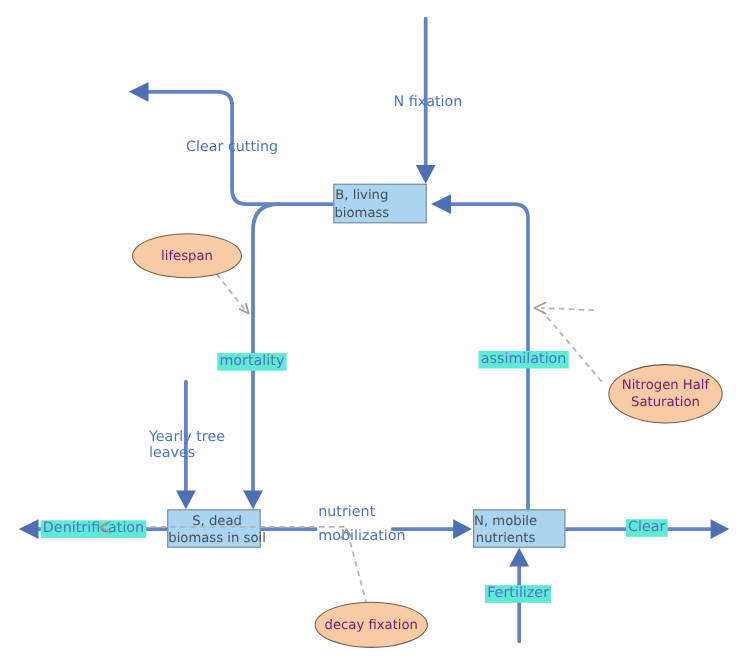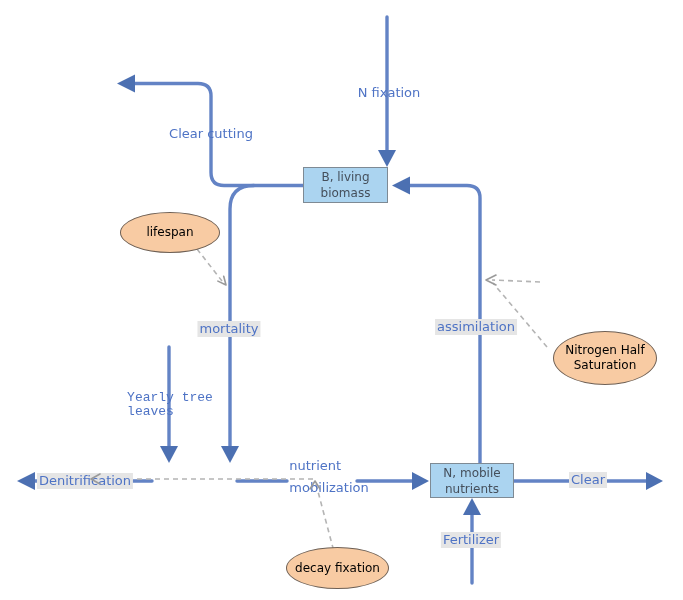--- a/index.html
+++ b/index.html
@@ -6,46 +6,46 @@
   .stage{
     position:relative;width:683px;height:600px;background:#ffffff;
     font-family:"DejaVu Sans", sans-serif;overflow:hidden;
   }
   .layer{position:absolute;left:0;top:0;width:683px;height:600px;}
   .z1{z-index:1}.z3{z-index:3}.z6{z-index:6}
 
   
   .stock{
     position:absolute;z-index:2;background:#ABD4F0;border:1.6px solid #7E8A94;
-    display:flex;align-items:center;justify-content:center;box-sizing:border-box;
+    display:flex;align-items:center;justify-content:flex-start;box-sizing:border-box;
   }
   .node-label{
     white-space:pre;text-align:center;font-size:12px;line-height:16px;
     color:#454F5B;
   }
 
   
   .converter{
     position:absolute;z-index:5;background:#F8CBA3;border:1.6px solid #6E6055;
     border-radius:50%;display:flex;align-items:center;justify-content:center;
     box-sizing:border-box;
   }
   .conv-label{
     white-space:pre;text-align:center;font-size:12px;line-height:15px;
-    color:#000000;
+    color:#701a75;
   }
 
   
   .flow-label{
     position:absolute;z-index:4;transform:translate(-50%,-50%);
     color:#4E73C5;font-size:13px;line-height:16px;white-space:pre;
     text-align:left;
   }
-  .occlude{background:#e5e5e5;padding:0 2px;}
-  .lh-tight{line-height:14px;font-family:Liberation Mono, monospace;}
+  .occlude{background:#5eead4;padding:0 2px;}
+  .lh-tight{line-height:14px;}
   .lh-open{line-height:22px;}
 
   
   .flow-line{fill:none;stroke:#6383C5;stroke-width:3.4;stroke-linecap:round;stroke-linejoin:round;}
   .flow-head{fill:#4C70B2;stroke:none;}
   .inf-line{fill:none;stroke:#B4B4B4;stroke-width:1.6;stroke-dasharray:5 4;}
   .inf-head{fill:none;stroke:#9A9A9A;stroke-width:1.6;stroke-linecap:round;stroke-linejoin:round;}
 </style>
 </head>
 <body>
@@ -89,20 +89,24 @@
     <g>
       <path class="flow-line" d="M 472 583 L 472 514"></path>
       <polygon class="flow-head" points="472,498 463,515 481,515"></polygon>
     </g>
   </svg>
 
   <div class="stock" style="left:303px;top:167px;width:85px;height:36px">
     <span class="node-label">B, living
 biomass</span>
   </div>
+  <div class="stock" style="left:152px;top:463px;width:85px;height:35px">
+    <span class="node-label">S, dead
+biomass in soil</span>
+  </div>
   <div class="stock" style="left:430px;top:463px;width:84px;height:35px">
     <span class="node-label">N, mobile
 nutrients</span>
   </div>
 
   <svg class="layer z3" viewBox="0 0 683 600">
     <path class="inf-line" d="M 197 249 L 222 281"></path>
     <path class="inf-line" d="M 540 282 L 492 280"></path>
     <path class="inf-line" d="M 547 347 L 493 283"></path>
     <path class="inf-line" d="M 316 484 L 333 548"></path>

